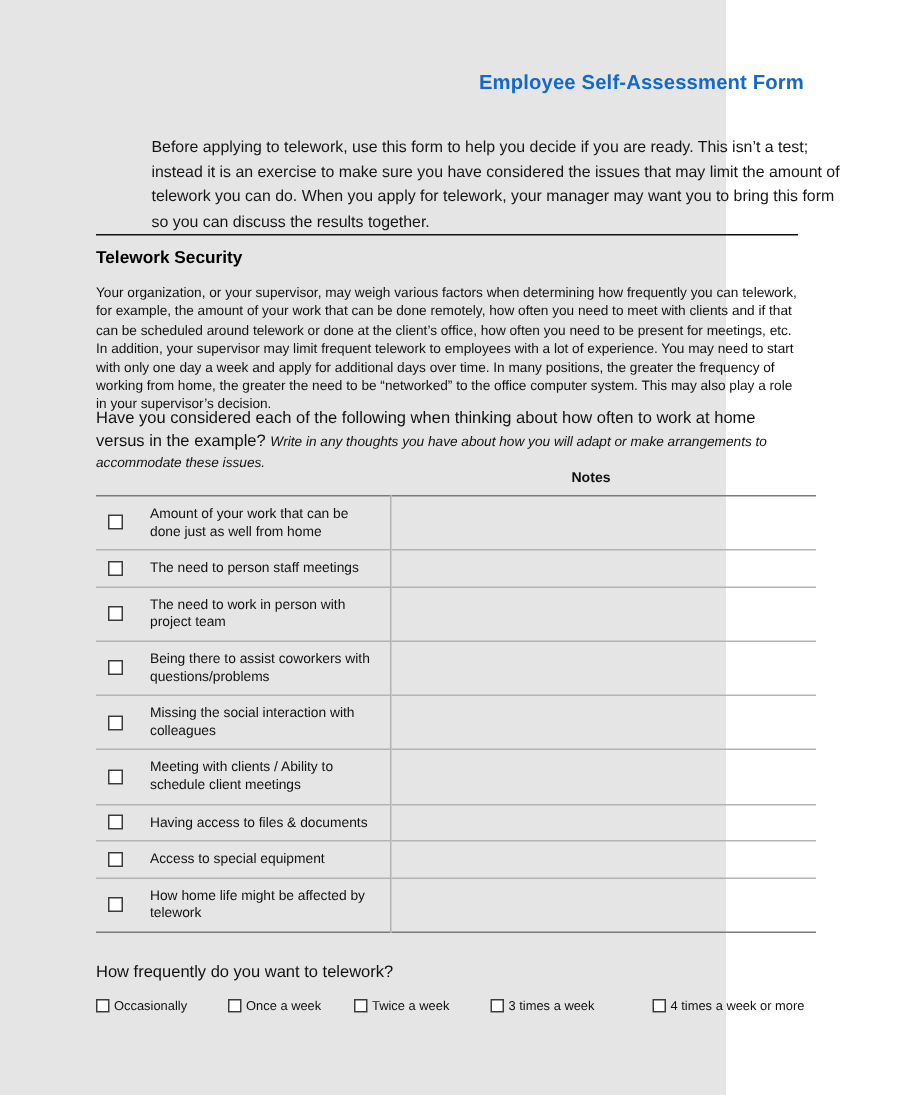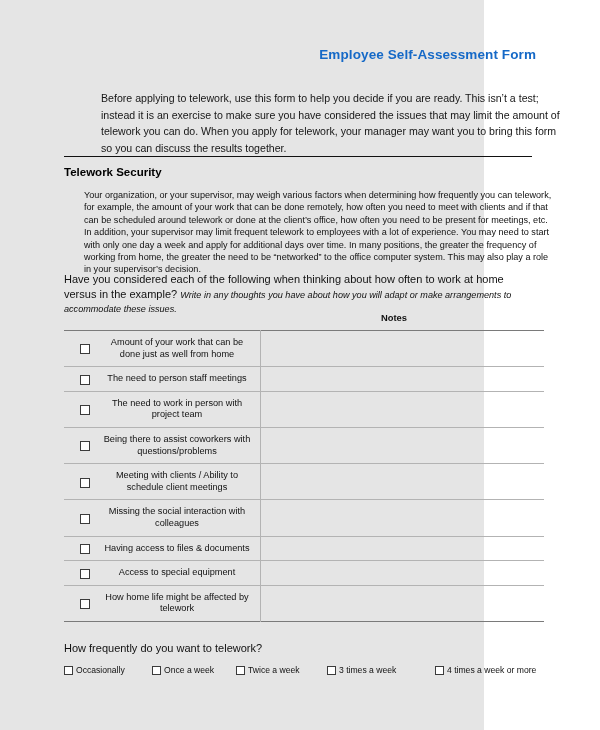--- a/index.html
+++ b/index.html
@@ -70,21 +70,20 @@
 
   .section-body {
     position: absolute;
     left: 64px;
     top: 189px;
     width: 468px;
     font-size: 9.1px;
     line-height: 12.4px;
     color: #111;
     text-align: left;
-    margin-left: 20px;
   }
 
   
   .question-block {
     position: absolute;
     left: 64px;
     top: 272px;
     width: 470px;
     font-size: 11px;
     line-height: 14.6px;
@@ -112,21 +111,20 @@
   .check-table {
     position: absolute;
     left: 64px;
     top: 330px;
     width: 471px;
     border-collapse: collapse;
     table-layout: fixed;
   }
   .check-table tr {
     border-bottom: 1px solid #b3b3b3;
-    text-align: center;
   }
   .check-table tr:first-child {
     border-top: 1.3px solid #7a7a7a;
   }
   .check-table tr:last-child {
     border-bottom: 1.3px solid #7a7a7a;
   }
   .check-table td {
     padding: 0;
     vertical-align: middle;
@@ -243,29 +241,29 @@
           <span class="box"></span>
         </td>
         <td class="label-cell">Being there to assist coworkers with questions/problems</td>
         <td class="notes-cell"></td>
       </tr>
 
       <tr>
         <td class="cb-cell">
           <span class="box"></span>
         </td>
+        <td class="label-cell">Missing the social interaction with colleagues</td>
+        <td class="notes-cell"></td>
+      </tr>
+
+      <tr>
+        <td class="cb-cell">
+          <span class="box"></span>
+        </td>
         <td class="label-cell">Meeting with clients / Ability to schedule client meetings</td>
-        <td class="notes-cell"></td>
-      </tr>
-
-      <tr>
-        <td class="cb-cell">
-          <span class="box"></span>
-        </td>
-        <td class="label-cell">Missing the social interaction with colleagues</td>
         <td class="notes-cell"></td>
       </tr>
 
       <tr>
         <td class="cb-cell">
           <span class="box"></span>
         </td>
         <td class="label-cell">Having access to files &amp; documents</td>
         <td class="notes-cell"></td>
       </tr>

